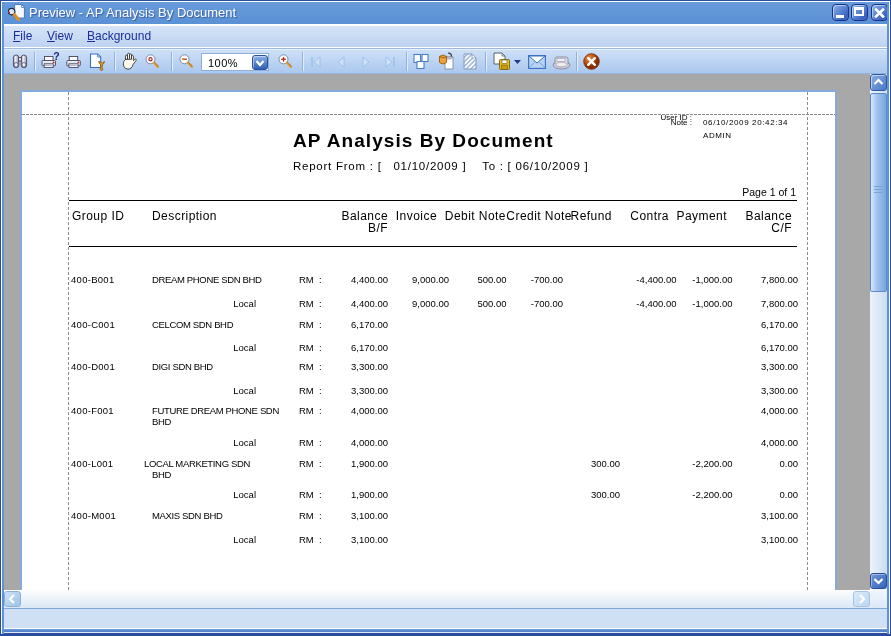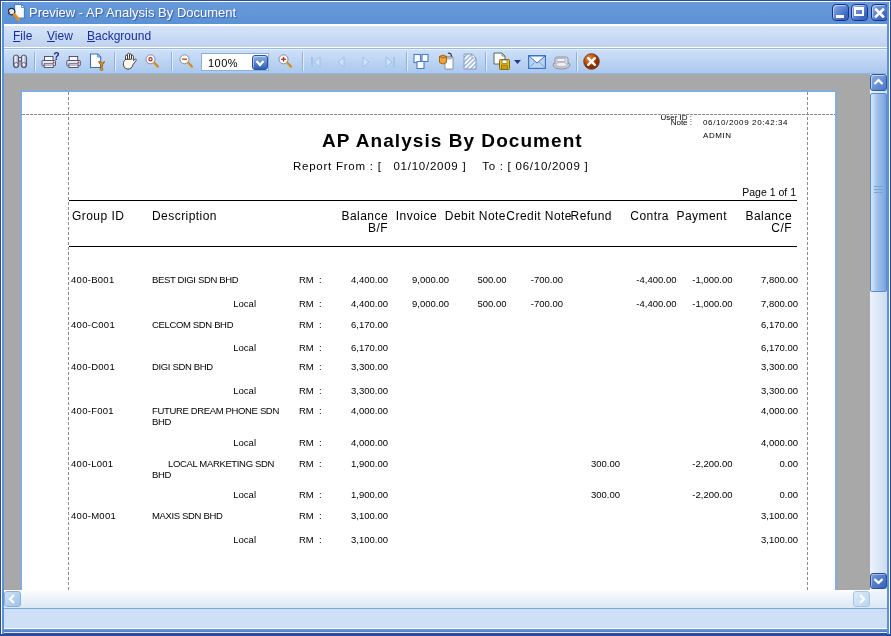--- a/index.html
+++ b/index.html
@@ -253,21 +253,21 @@
 
   <div class="abs" id="page"></div>
   <div class="abs dashv" style="left:68px"></div>
   <div class="abs dashv" style="left:807px"></div>
   <div class="abs dashh"></div>
 
   <div class="t rt" style="left:560px;top:118px;width:132px;font-size:8px">Note :</div>
   <div class="t" style="left:703px;top:118px;font-size:8px;letter-spacing:0.62px">06/10/2009 20:42:34</div>
   <div class="t rt" style="left:560px;top:113px;width:132px;font-size:8px">User ID :</div>
   <div class="t" style="left:703px;top:131px;font-size:8px;letter-spacing:0.55px">ADMIN</div>
-  <div class="t" id="rpt-title" style="left:322px;top:130px;font-size:19px;font-weight:bold;letter-spacing:1.05px">AP Analysis By Document</div>
+  <div class="t" id="rpt-title" style="left:293px;top:130px;font-size:19px;font-weight:bold;letter-spacing:1.05px">AP Analysis By Document</div>
   <div class="t" id="rpt-sub" style="left:293px;top:160px;font-size:11.5px;letter-spacing:0.75px">Report From : [&nbsp;&nbsp;&nbsp;01/10/2009&nbsp;]&nbsp;&nbsp;&nbsp;&nbsp;To : [ 06/10/2009&nbsp;]</div>
   <div class="t rt" style="left:696px;top:186px;width:100px;font-size:10.5px">Page 1 of 1</div>
   <div class="hline" style="left:69px;top:200px;width:728px"></div>
   <div class="hline" style="left:69px;top:246px;width:728px"></div>
 
   <div class="row hr" style="top:209px;letter-spacing:.45px">
     <i class="l" style="left:72px">Group ID</i>
     <i class="l" style="left:152px">Description</i>
     <i class="rr" style="left:318.0px;width:70px">Balance</i>
     <i class="rr" style="left:367.0px;width:70px">Invoice</i>
@@ -278,21 +278,21 @@
     <i class="rr" style="left:657.0px;width:70px">Payment</i>
     <i class="rr" style="left:722.0px;width:70px">Balance</i>
   </div>
   <div class="row hr" style="top:221px;letter-spacing:.45px">
     <i class="rr" style="left:318.0px;width:70px">B/F</i>
     <i class="rr" style="left:722.0px;width:70px">C/F</i>
   </div>
 
   <div class="row" style="top:274px">
       <i class="l id" style="left:71px">400-B001</i>
-      <i class="l d" style="left:152px">BEST DIGI SDN BHD</i>
+      <i class="l d" style="left:152px">DREAM PHONE SDN BHD</i>
       <i class="l" style="left:299px">RM&nbsp;&nbsp;:</i>
       <i class="rr" style="left:318px;width:70px">4,400.00</i>
       <i class="rr" style="left:379px;width:70px">9,000.00</i>
       <i class="rr" style="left:436.5px;width:70px">500.00</i>
       <i class="rr" style="left:493px;width:70px">-700.00</i>
       <i class="rr" style="left:606.5px;width:70px">-4,400.00</i>
       <i class="rr" style="left:662.5px;width:70px">-1,000.00</i>
       <i class="rr" style="left:728px;width:70px">7,800.00</i>
     </div>
   <div class="row" style="top:298px">
@@ -341,21 +341,21 @@
       <i class="rr" style="left:728px;width:70px">4,000.00</i>
     </div>
   <div class="row" style="top:437px">
       <i class="rr" style="left:186px;width:70px">Local</i>
       <i class="l" style="left:299px">RM&nbsp;&nbsp;:</i>
       <i class="rr" style="left:318px;width:70px">4,000.00</i>
       <i class="rr" style="left:728px;width:70px">4,000.00</i>
     </div>
   <div class="row" style="top:458px">
       <i class="l id" style="left:71px">400-L001</i>
-      <i class="l d" style="left:168px">LOCAL MARKETING SDN</i>
+      <i class="l d" style="left:144px">LOCAL MARKETING SDN</i>
       <i class="l d" style="left:152px;top:11px">BHD</i>
       <i class="l" style="left:299px">RM&nbsp;&nbsp;:</i>
       <i class="rr" style="left:318px;width:70px">1,900.00</i>
       <i class="rr" style="left:550px;width:70px">300.00</i>
       <i class="rr" style="left:662.5px;width:70px">-2,200.00</i>
       <i class="rr" style="left:728px;width:70px">0.00</i>
     </div>
   <div class="row" style="top:489px">
       <i class="rr" style="left:186px;width:70px">Local</i>
       <i class="l" style="left:299px">RM&nbsp;&nbsp;:</i>

